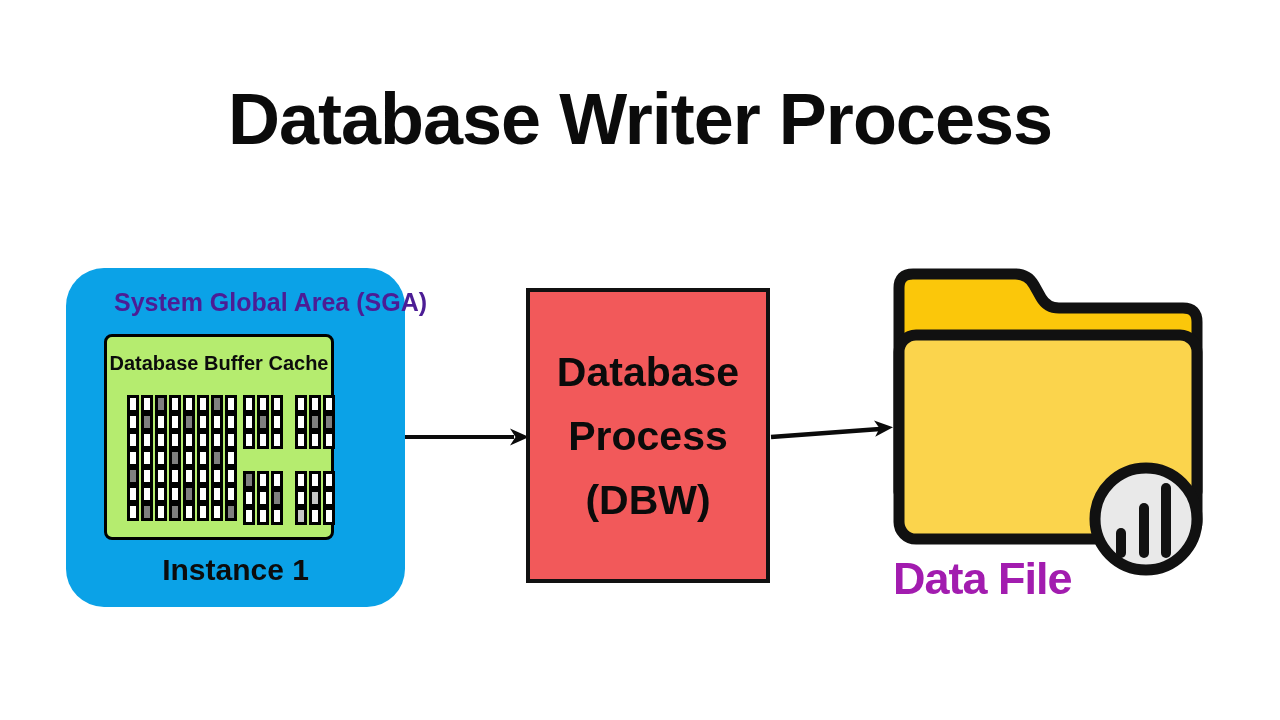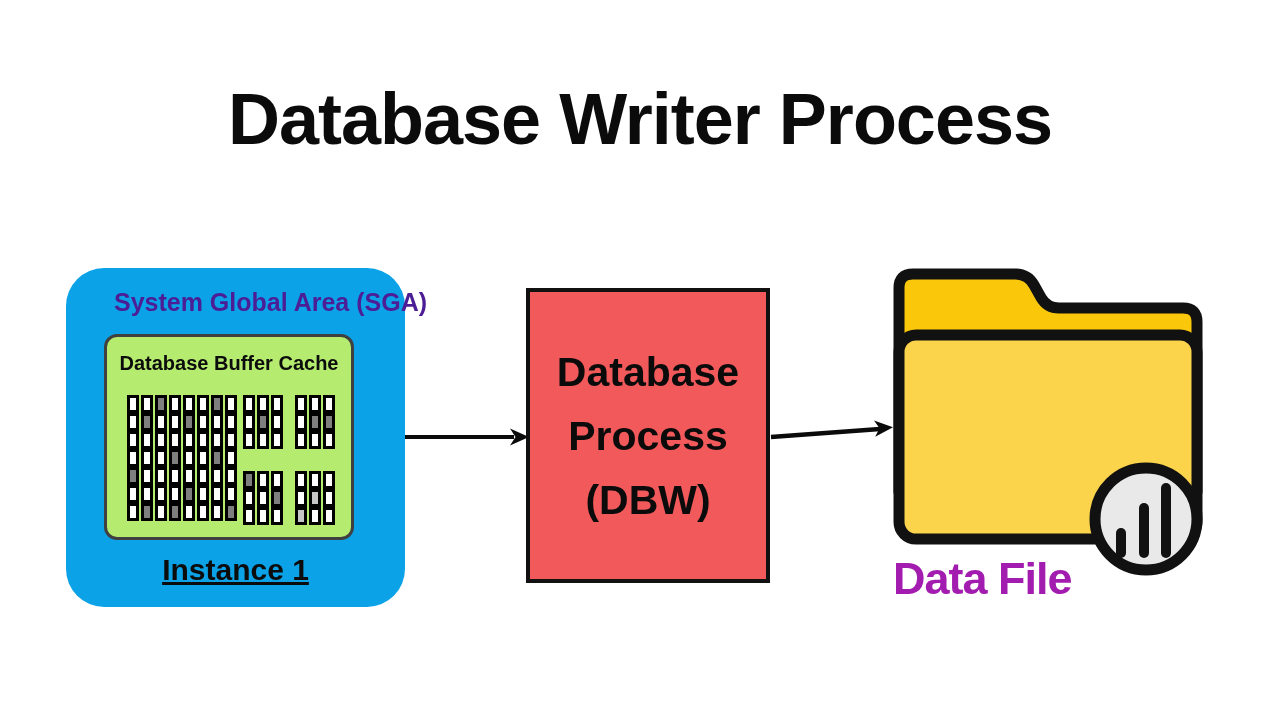--- a/index.html
+++ b/index.html
@@ -14,41 +14,41 @@
   
   .sga-box{
     position:absolute;left:66px;top:268px;width:339px;height:339px;
     background:var(--sga-blue);border-radius:38px;
   }
   .sga-title{
     position:absolute;left:0;top:20px;width:100%;text-align:center;
     font-size:25px;font-weight:bold;color:#4c1d95;padding-left:35px;
   }
   .buffer-cache{
-    position:absolute;left:38px;top:66px;width:250px;height:206px;
-    background:var(--cache-green);border:3px solid #404040;border-radius:13px;box-sizing:border-box;
+    position:absolute;left:38px;top:66px;width:230px;height:206px;
+    background:var(--cache-green);border:3px solid #000000;border-radius:8px;box-sizing:border-box;
   }
   .bc-title{
     position:absolute;left:0;top:15px;width:100%;text-align:center;
     font-size:20px;font-weight:bold;color:#0c0c0c;
   }
   .gblock{position:absolute;display:grid;column-gap:2px;row-gap:0;}
   .gblock.cols8{grid-template-columns:repeat(8,12px);}
   .gblock.cols3{grid-template-columns:repeat(3,12px);}
   .cell{width:12px;height:18px;box-sizing:border-box;border:3px solid #000;background:#fff;}
   .cell.g{background:var(--block-gray);}
   .cell.l{background:var(--block-lgray);}
   .gb-left{left:20px;top:58px;}
   .gb-a{left:136px;top:58px;}
   .gb-b{left:188px;top:58px;}
   .gb-c{left:136px;top:134px;}
   .gb-d{left:188px;top:134px;}
   .instance-label{
     position:absolute;left:0;top:285px;width:100%;text-align:center;
-    font-size:30px;font-weight:bold;color:#0c0c0c;text-decoration:underline;
+    font-size:30px;font-weight:bold;color:#0c0c0c;
   }
   
   .dbw-box{
     position:absolute;left:526px;top:288px;width:244px;height:295px;
     background:var(--dbw-red);border:4px solid #111;box-sizing:border-box;
     display:flex;flex-direction:column;justify-content:center;align-items:center;
   }
   .dbw-line{
     font-size:41px;font-weight:bold;line-height:64px;color:#0b0b0b;text-align:center;
   }

